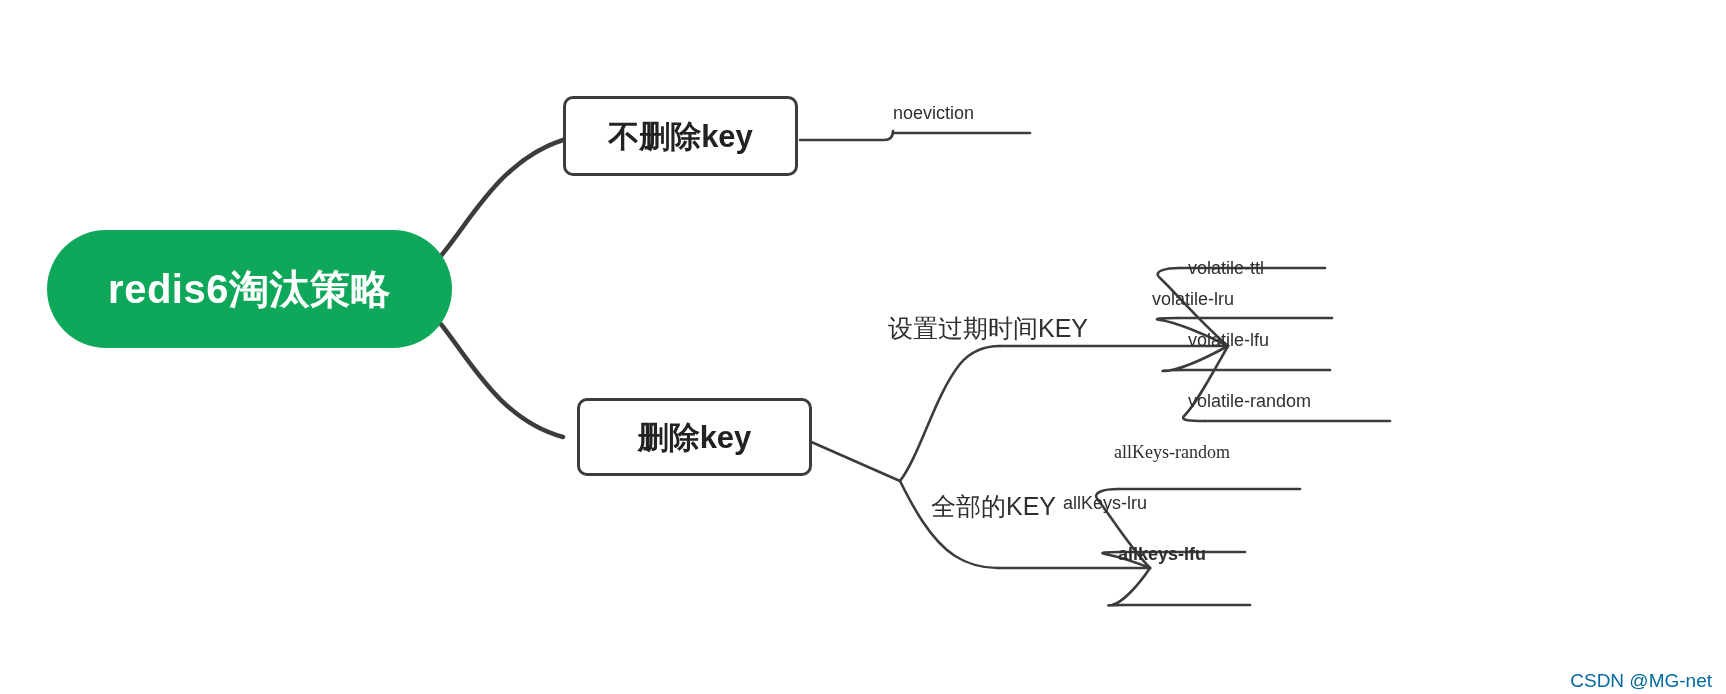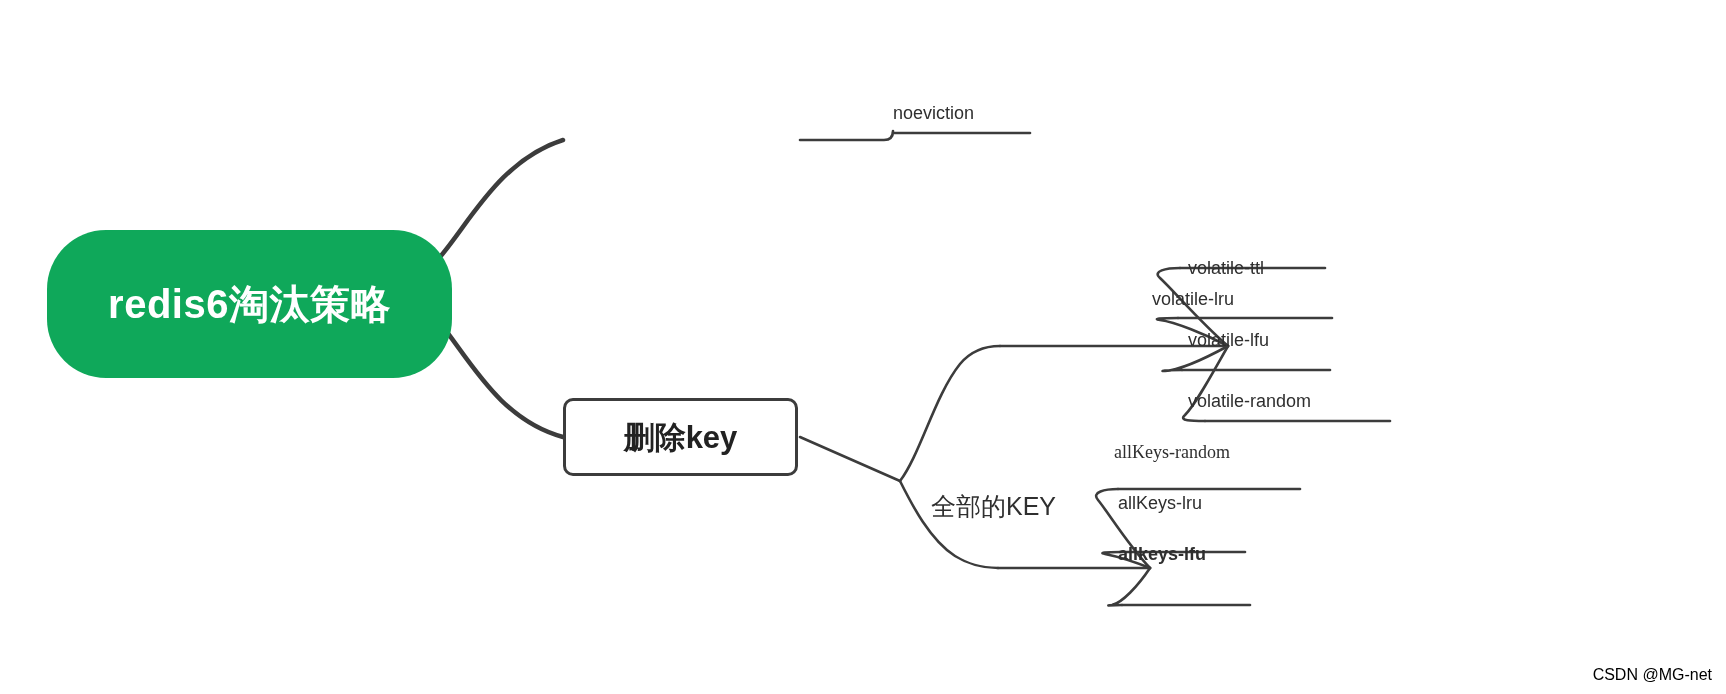--- a/index.html
+++ b/index.html
@@ -30,21 +30,21 @@
   }
   .node {
     position: absolute;
     box-sizing: border-box;
   }
   
   #root-node {
     left: 47px;
     top: 230px;
     width: 405px;
-    height: 148px;
+    height: 118px;
     border-radius: 59px;
     display: flex;
     align-items: center;
     justify-content: center;
   }
   #root-node .root-label {
     color: #ffffff;
     font-size: 40px;
     font-weight: bold;
     letter-spacing: 0.5px;
@@ -67,42 +67,42 @@
     white-space: nowrap;
     line-height: 1;
   }
   #node-no-delete {
     left: 563px;
     top: 96px;
     width: 235px;
     height: 80px;
   }
   #node-delete {
-    left: 563px;
+    left: 577px;
     top: 398px;
     width: 235px;
     height: 78px;
   }
   
   .leaf {
     position: absolute;
     color: #2f2f2f;
     font-size: 18px;
     line-height: 1;
     white-space: nowrap;
   }
   .leaf.cn {
     font-size: 25px;
   }
   #watermark {
     position: absolute;
     right: 14px;
-    bottom: 10px;
-    color: #000000;
-    font-size: 16px;
+    bottom: 2px;
+    color: #0369a1;
+    font-size: 19px;
     white-space: nowrap;
   }
 </style>
 </head>
 <body>
 
 <div id="canvas">
 
   <svg class="layer-svg" viewBox="0 0 1726 694" preserveAspectRatio="none" aria-hidden="true">
     <g fill="none" stroke="#3c3c3c" stroke-linecap="round" stroke-linejoin="round">
@@ -142,39 +142,43 @@
 
       <path stroke-width="2.6" d="M 1150 568 C 1138 586, 1122 603, 1112 605 C 1104 606, 1110 605, 1122 605"></path>
       <path stroke-width="2.6" d="M 1122 605 L 1250 605"></path>
     </g>
   </svg>
 
   <div class="node" id="root-node" style="background:#0FA85A;">
     <span class="root-label">redis6淘汰策略</span>
   </div>
 
+  <div class="node boxed" id="node-no-delete">
+    <span class="box-label">不删除key</span>
+  </div>
 
   <div class="node boxed" id="node-delete">
     <span class="box-label">删除key</span>
   </div>
 
   <span class="leaf" style="left:893px; top:104px;">noeviction</span>
 
+  <span class="leaf cn" style="left:888px; top:316px;">设置过期时间KEY</span>
 
   <span class="leaf cn" style="left:931px; top:494px;">全部的KEY</span>
 
   <span class="leaf" style="left:1188px; top:239px;margin-top:20px;">volatile-ttl</span>
 
   <span class="leaf" style="left:1152px; top:290px;">volatile-lru</span>
 
   <span class="leaf" style="left:1188px; top:331px;">volatile-lfu</span>
 
   <span class="leaf" style="left:1188px; top:392px;">volatile-random</span>
 
   <span class="leaf" style="left:1114px; top:443px;font-family:Liberation Serif, serif;">allKeys-random</span>
 
-  <span class="leaf" style="left:1118px; top:494px;">allKeys-lru</span>
+  <span class="leaf" style="left:1063px; top:494px;">allKeys-lru</span>
 
   <span class="leaf" style="left:1118px; top:545px;font-weight:bold;">allkeys-lfu</span>
 
   <div id="watermark">CSDN @MG-net</div>
 
 </div>
 
 </body></html>

